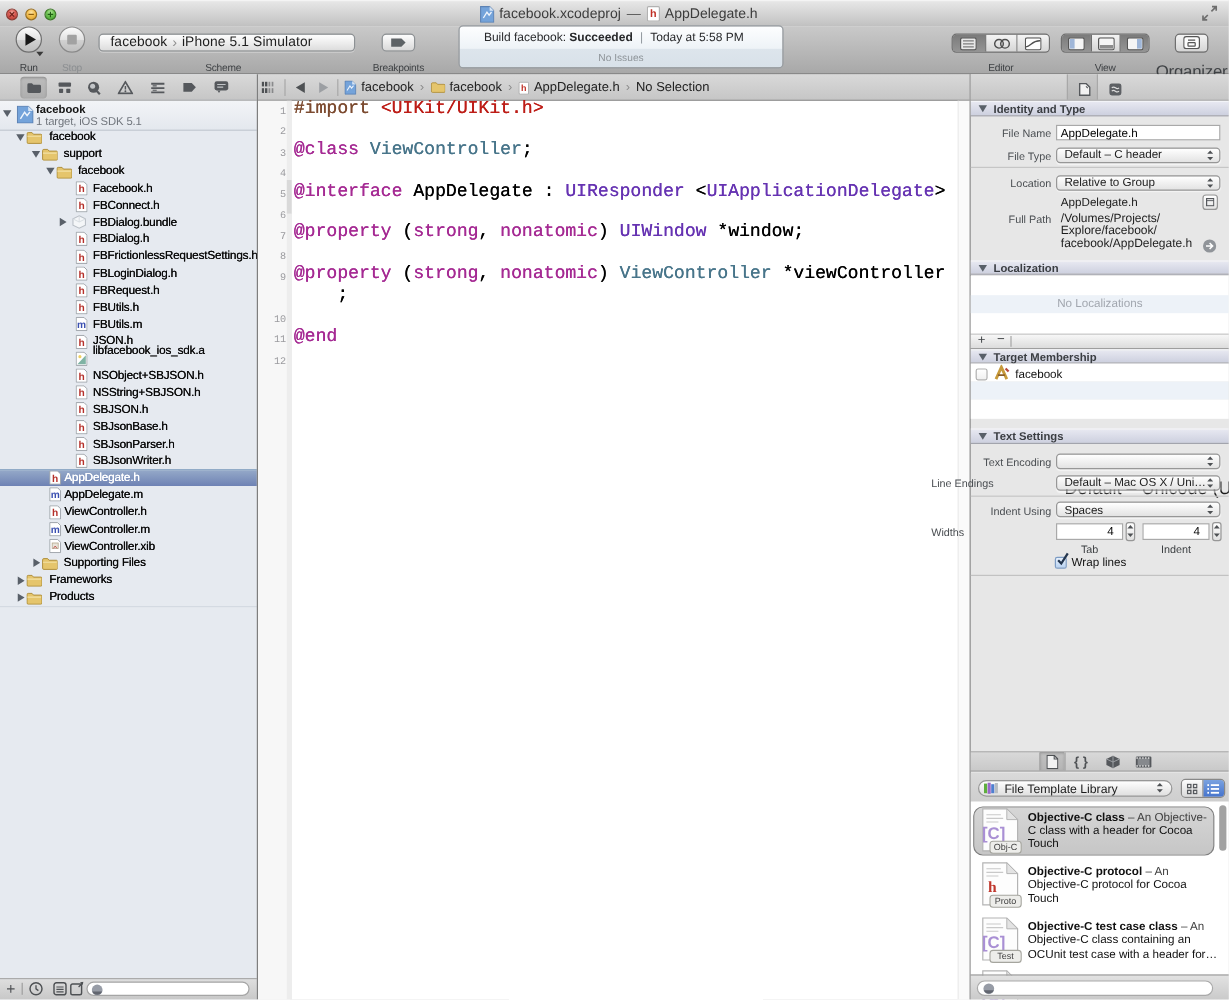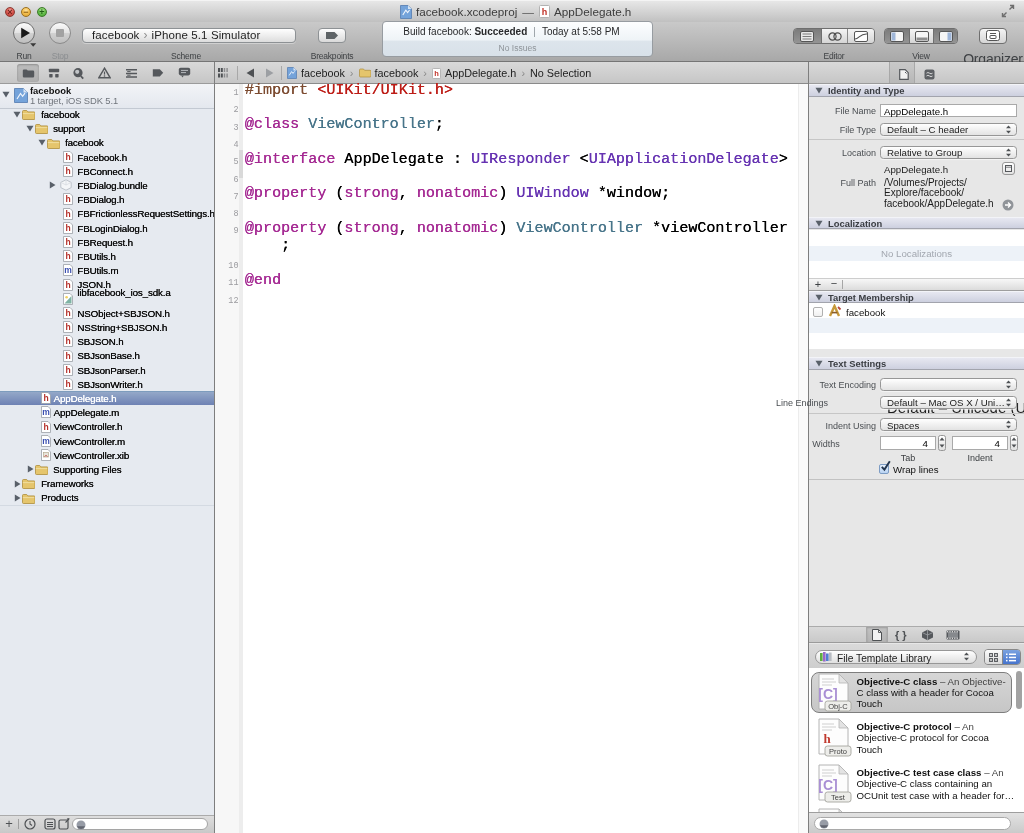--- a/index.html
+++ b/index.html
@@ -515,21 +515,21 @@
     <path d="M3.5 8.5 L6 5.8 H1 Z" fill="#4e5154"></path>
   </svg>
 <div class="abs" style="left:809px;top:412.5px;width:215px;height:1px;background:#c6c6c6;"></div>
 <div class="abs" style="left:776.0px;top:420.5px;width:100px;text-align:right;font-size:9px;color:#4a4e52;white-space:nowrap;">Indent Using</div>
 <div class="abs" style="left:880.0px;top:418.0px;width:137.0px;height:13px;border:1px solid #979797;border-radius:3.5px;background:linear-gradient(#ffffff,#f2f2f2 45%,#e3e3e3);box-shadow:0 1px 1px rgba(255,255,255,0.6);"></div>
 <div class="abs" style="left:887.0px;top:419.6px;font-size:9.7px;color:#1c1c1c;white-space:nowrap;">Spaces</div>
 <svg class="abs" style="left:1005.0px;top:420.0px;" width="7" height="9">
     <path d="M3.5 0.5 L6 3.2 H1 Z" fill="#4e5154"></path>
     <path d="M3.5 8.5 L6 5.8 H1 Z" fill="#4e5154"></path>
   </svg>
-<div class="abs" style="left:776.0px;top:438.5px;width:100px;text-align:center;font-size:9px;color:#4a4e52;white-space:nowrap;">Widths</div>
+<div class="abs" style="left:776.0px;top:438.5px;width:100px;text-align:left;font-size:9px;color:#4a4e52;white-space:nowrap;">Widths</div>
 <div class="abs" style="left:880.0px;top:436px;width:56px;height:13.5px;border:1px solid #a9a9a9;background:#fff;"></div>
 <div class="abs" style="left:882.0px;top:438.2px;width:46px;text-align:right;font-size:9.7px;color:#000;">4</div>
 <div class="abs" style="left:937.5px;top:434.5px;width:8px;height:16px;border:1px solid #979797;border-radius:2.5px;background:linear-gradient(#fff,#e0e0e0);"></div>
 <svg class="abs" style="left:938.5px;top:437px;" width="6" height="11">
     <path d="M3 0.5 L5.5 3.5 H0.5 Z" fill="#4e5154"></path>
     <path d="M3 10.5 L5.5 7.5 H0.5 Z" fill="#4e5154"></path>
   </svg>
 <div class="abs" style="left:952.0px;top:436px;width:56px;height:13.5px;border:1px solid #a9a9a9;background:#fff;"></div>
 <div class="abs" style="left:954.0px;top:438.2px;width:46px;text-align:right;font-size:9.7px;color:#000;">4</div>
 <div class="abs" style="left:1009.5px;top:434.5px;width:8px;height:16px;border:1px solid #979797;border-radius:2.5px;background:linear-gradient(#fff,#e0e0e0);"></div>

